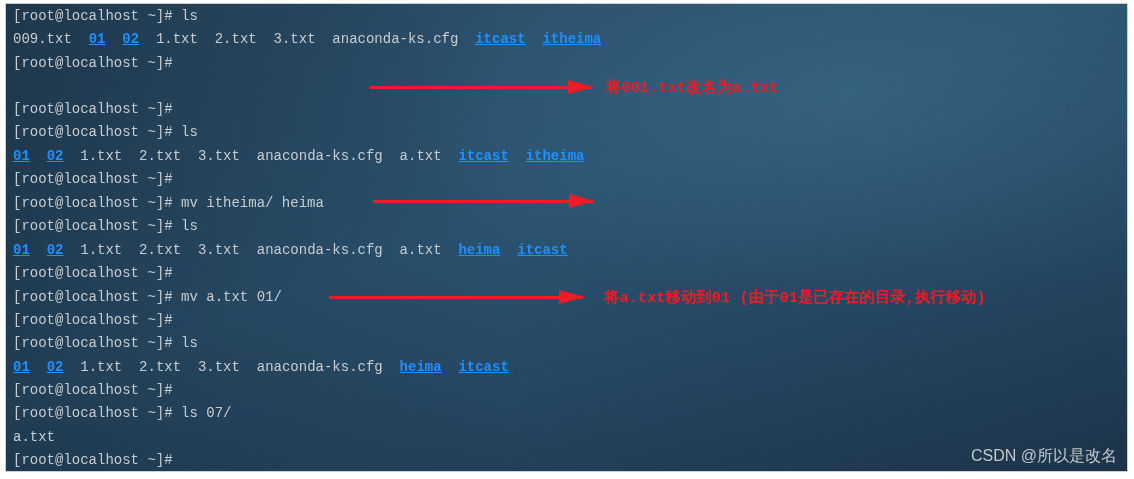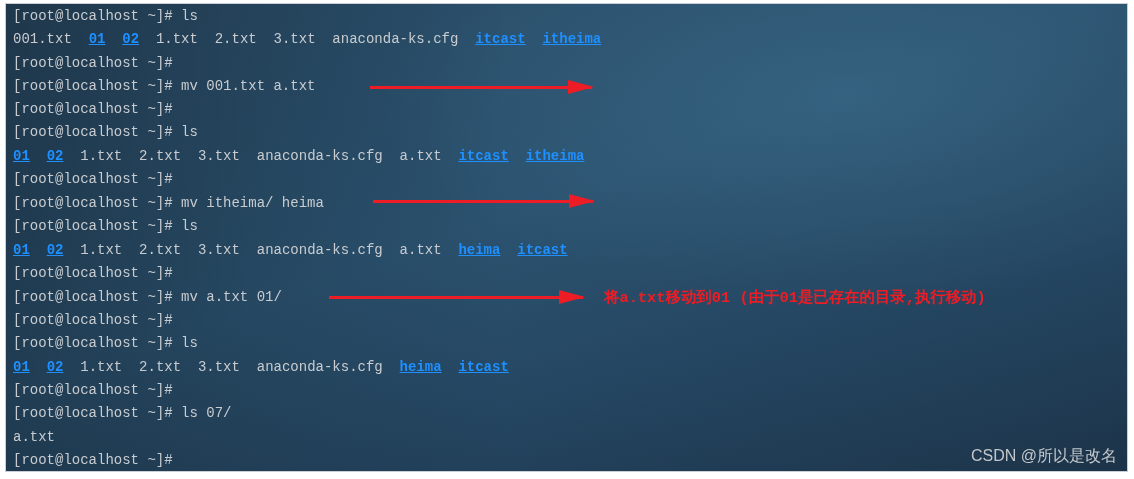--- a/index.html
+++ b/index.html
@@ -82,25 +82,24 @@
       white-space: pre;
     }
   </style>
 </head>
 <body>
 
 <div class="terminal">
 
   <div class="line" style="top:2px">[root@localhost ~]# ls</div>
 
-  <div class="line" style="top:25px"><span>001.txt</span>  <span class="dir">01</span>  <span class="dir">02</span>  <span>1.txt</span>  <span>2.txt</span>  <span>3.txt</span>  <span>anaconda-ks.cfg</span>  <span class="dir">itcast</span>  <span class="dir">itheima</span></div>
+  <div class="line" style="top:25px"><span>009.txt</span>  <span class="dir">01</span>  <span class="dir">02</span>  <span>1.txt</span>  <span>2.txt</span>  <span>3.txt</span>  <span>anaconda-ks.cfg</span>  <span class="dir">itcast</span>  <span class="dir">itheima</span></div>
 
   <div class="line" style="top:49px">[root@localhost ~]#</div>
 
-  <div class="line" style="top:72px">[root@localhost ~]# mv 001.txt a.txt</div>
 
   <div class="line" style="top:95px">[root@localhost ~]#</div>
 
   <div class="line" style="top:118px">[root@localhost ~]# ls</div>
 
   <div class="line" style="top:142px"><span class="dir">01</span>  <span class="dir">02</span>  <span>1.txt</span>  <span>2.txt</span>  <span>3.txt</span>  <span>anaconda-ks.cfg</span>  <span>a.txt</span>  <span class="dir">itcast</span>  <span class="dir">itheima</span></div>
 
   <div class="line" style="top:165px">[root@localhost ~]#</div>
 
   <div class="line" style="top:189px">[root@localhost ~]# mv itheima/ heima</div>
@@ -121,20 +120,21 @@
 
   <div class="line" style="top:376px">[root@localhost ~]#</div>
 
   <div class="line" style="top:399px">[root@localhost ~]# ls 07/</div>
 
   <div class="line" style="top:423px">a.txt</div>
 
   <div class="line" style="top:446px">[root@localhost ~]#</div>
 
   <div class="arrow" style="left:364px; top:82px; width:222px;"></div>
+  <div class="note" style="left:600px; top:73px;">将001.txt改名为a.txt</div>
 
   <div class="arrow" style="left:367px; top:196px; width:220px;"></div>
 
   <div class="arrow" style="left:323px; top:292px; width:254px;"></div>
   <div class="note" style="left:598px; top:283px;">将a.txt移动到01 (由于01是已存在的目录,执行移动)</div>
 
   <div class="watermark">CSDN @所以是改名</div>
 </div>
 
 </body></html>

